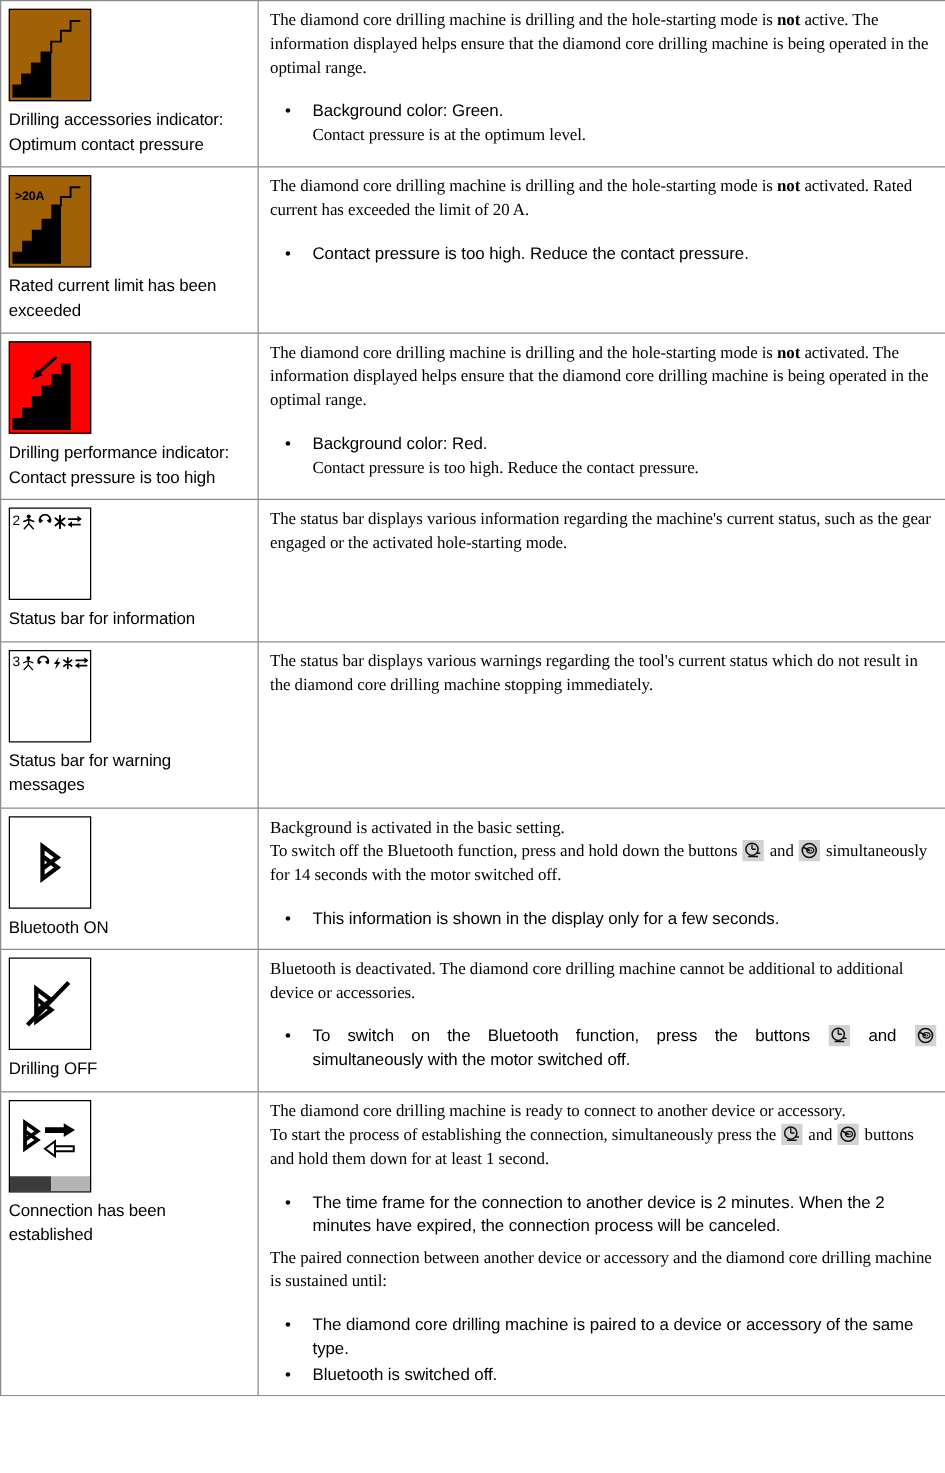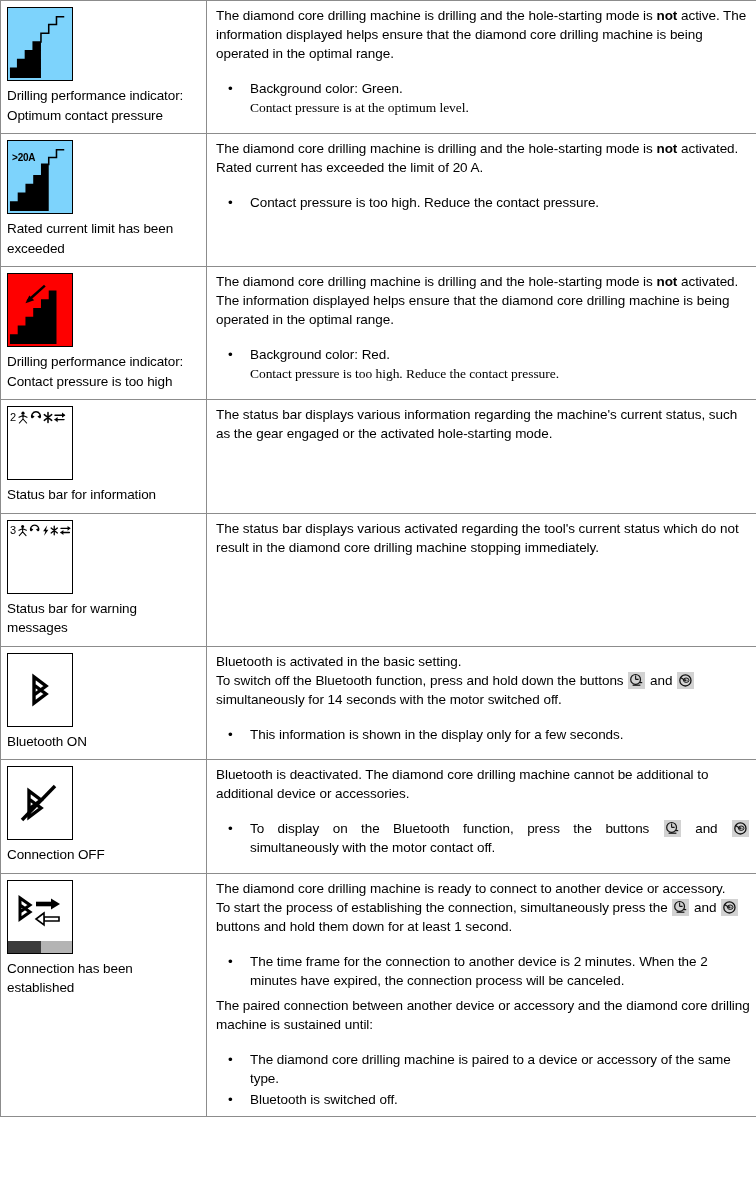--- a/index.html
+++ b/index.html
@@ -40,20 +40,21 @@
     margin-top: 5px;
     letter-spacing: -0.1px;
   }
 
   
   .para {
     font-size: 13.5px;
     line-height: 19px;
     margin: 0 0 7px 0;
     letter-spacing: -0.05px;
+    font-family: Liberation Serif, serif;
   }
   .para.tight { margin-bottom: 0; }
   .para b { font-weight: bold; }
 
   ul.bullets {
     margin: 16px 0 6px 0;
     padding: 0;
     list-style: none;
   }
   ul.bullets.last { margin-bottom: 0; }
@@ -84,21 +85,21 @@
   
   .disp {
     position: relative;
     box-sizing: border-box;
     width: 66px;
     height: 74px;
     border: 1px solid #000;
     overflow: hidden;
     background: #ffffff;
   }
-  .disp.green { background: #7dd3fc; }
+  .disp.green { background: #a16207; }
   .disp.red   { background: #fe0000; }
 
   .disp svg { display: block; width: 100%; height: 100%; }
 
   .amp-label {
     position: absolute;
     left: 4px;
     top: 12px;
     font-size: 10px;
     font-weight: bold;
@@ -183,21 +184,21 @@
   <tbody>
       <tr>
     <td class="col-icon">
       <div class="icon-cell-inner">
         <div class="disp green">
           <svg viewBox="0 0 66 74" preserveAspectRatio="none" aria-hidden="true">
             <path d="M2,72 L2,62 L10,62 L10,53 L18,53 L18,44 L26,44 L26,35 L34,35 L34,26 L34,72 Z" fill="#000"></path>
             <polyline points="2,62 10,62 10,53 18,53 18,44 26,44 26,35 34,35 34,26 42,26 42,17 50,17 50,9 58,9" fill="none" stroke="#000" stroke-width="1.6"></polyline>
           </svg>
         </div>
-        <div class="caption">Drilling performance indicator: Optimum contact pressure</div>
+        <div class="caption">Drilling accessories indicator: Optimum contact pressure</div>
       </div>
     </td>
     <td class="col-desc">
       <div class="desc-cell-inner">
         <p class="para">
           <span>The diamond core drilling machine is drilling and the hole-starting mode is </span><b>not</b><span> active. The information displayed helps ensure that the diamond core drilling machine is being operated in the optimal range.</span>
         </p>
         <ul class="bullets last">
           <li>
             <span>Background color: Green.</span>
@@ -326,39 +327,39 @@
               <path d="M8,1.6 L11.4,4.2 L8,6.8 Z" fill="#000"></path>
               <path d="M3.6,6 L0.4,8.6 L3.6,11.2 Z" fill="#000"></path>
             </svg>
           </div>
         </div>
         <div class="caption">Status bar for warning messages</div>
       </div>
     </td>
     <td class="col-desc">
       <div class="desc-cell-inner">
-        <p class="para tight">The status bar displays various activated regarding the tool's current status which do not result in the diamond core drilling machine stopping immediately.</p>
+        <p class="para tight">The status bar displays various warnings regarding the tool's current status which do not result in the diamond core drilling machine stopping immediately.</p>
       </div>
     </td>
   </tr>
 
   <tr>
     <td class="col-icon">
       <div class="icon-cell-inner">
         <div class="btbox">
           <svg width="30" height="46" viewBox="0 0 30 46" aria-hidden="true">
             <path d="M9,10 L21,19 L9,28 L9,2 L21,11 L9,20" fill="none" stroke="#000" stroke-width="3.4" stroke-linejoin="miter" transform="translate(0,8)"></path>
           </svg>
         </div>
         <div class="caption">Bluetooth ON</div>
       </div>
     </td>
     <td class="col-desc">
       <div class="desc-cell-inner">
-        <p class="para tight">Bluetooth is activated in the basic setting.</p>
+        <p class="para tight">Background is activated in the basic setting.</p>
         <p class="para">
           <span>To switch off the Bluetooth function, press and hold down the buttons </span><span class="keyicon"><svg width="17" height="17" viewBox="0 0 17 17">
                   <circle cx="7.6" cy="7.4" r="4.9" fill="none" stroke="#111" stroke-width="1.2"></circle>
                   <path d="M7.6,7.4 L7.6,3.6 M7.6,7.4 L10.6,7.4" stroke="#111" stroke-width="1.1"></path>
                   <path d="M4.6,13.2 L12.4,13.2" stroke="#111" stroke-width="1.2"></path>
                   <path d="M11.4,10.6 L14.2,10.6" stroke="#111" stroke-width="1.2"></path>
                 </svg></span><span> and </span><span class="keyicon"><svg width="17" height="17" viewBox="0 0 17 17">
                   <circle cx="8.4" cy="8.4" r="5.6" fill="none" stroke="#111" stroke-width="1.3"></circle>
                   <path d="M3.4,5.6 L8.4,8.4" stroke="#111" stroke-width="1.2"></path>
                   <ellipse cx="9.2" cy="8.2" rx="2.8" ry="2.2" fill="none" stroke="#111" stroke-width="1"></ellipse>
@@ -376,40 +377,40 @@
 
   <tr>
     <td class="col-icon">
       <div class="icon-cell-inner">
         <div class="btbox">
           <svg width="46" height="48" viewBox="0 0 46 48" aria-hidden="true">
             <path d="M15,14 L27,23 L15,32 L15,6 L27,15 L15,24" fill="none" stroke="#000" stroke-width="3.4" stroke-linejoin="miter" transform="translate(-3,6)"></path>
             <line x1="5" y1="41" x2="38" y2="7" stroke="#000" stroke-width="3.4"></line>
           </svg>
         </div>
-        <div class="caption">Connection OFF</div>
+        <div class="caption">Drilling OFF</div>
       </div>
     </td>
     <td class="col-desc">
       <div class="desc-cell-inner">
         <p class="para">Bluetooth is deactivated. The diamond core drilling machine cannot be additional to additional device or accessories.</p>
         <ul class="bullets last">
           <li class="justify">
-            <span class="jline j"><span>To display on the Bluetooth function, press the buttons </span><span class="keyicon"><svg width="17" height="17" viewBox="0 0 17 17">
+            <span class="jline j"><span>To switch on the Bluetooth function, press the buttons </span><span class="keyicon"><svg width="17" height="17" viewBox="0 0 17 17">
                       <circle cx="7.6" cy="7.4" r="4.9" fill="none" stroke="#111" stroke-width="1.2"></circle>
                       <path d="M7.6,7.4 L7.6,3.6 M7.6,7.4 L10.6,7.4" stroke="#111" stroke-width="1.1"></path>
                       <path d="M4.6,13.2 L12.4,13.2" stroke="#111" stroke-width="1.2"></path>
                       <path d="M11.4,10.6 L14.2,10.6" stroke="#111" stroke-width="1.2"></path>
                     </svg></span><span> and </span><span class="keyicon"><svg width="17" height="17" viewBox="0 0 17 17">
                       <circle cx="8.4" cy="8.4" r="5.6" fill="none" stroke="#111" stroke-width="1.3"></circle>
                       <path d="M3.4,5.6 L8.4,8.4" stroke="#111" stroke-width="1.2"></path>
                       <ellipse cx="9.2" cy="8.2" rx="2.8" ry="2.2" fill="none" stroke="#111" stroke-width="1"></ellipse>
                       <path d="M7.2,7.6 L7.2,9 M8.6,7.4 L8.6,9.2 M10,7.8 L10,8.9" stroke="#111" stroke-width="0.9"></path>
                     </svg></span></span>
-                <span class="jline"> simultaneously with the motor contact off.</span>
+                <span class="jline"> simultaneously with the motor switched off.</span>
           </li>
         </ul>
       </div>
     </td>
   </tr>
 
   <tr>
     <td class="col-icon">
       <div class="icon-cell-inner">
         <div class="btbox with-bar">

